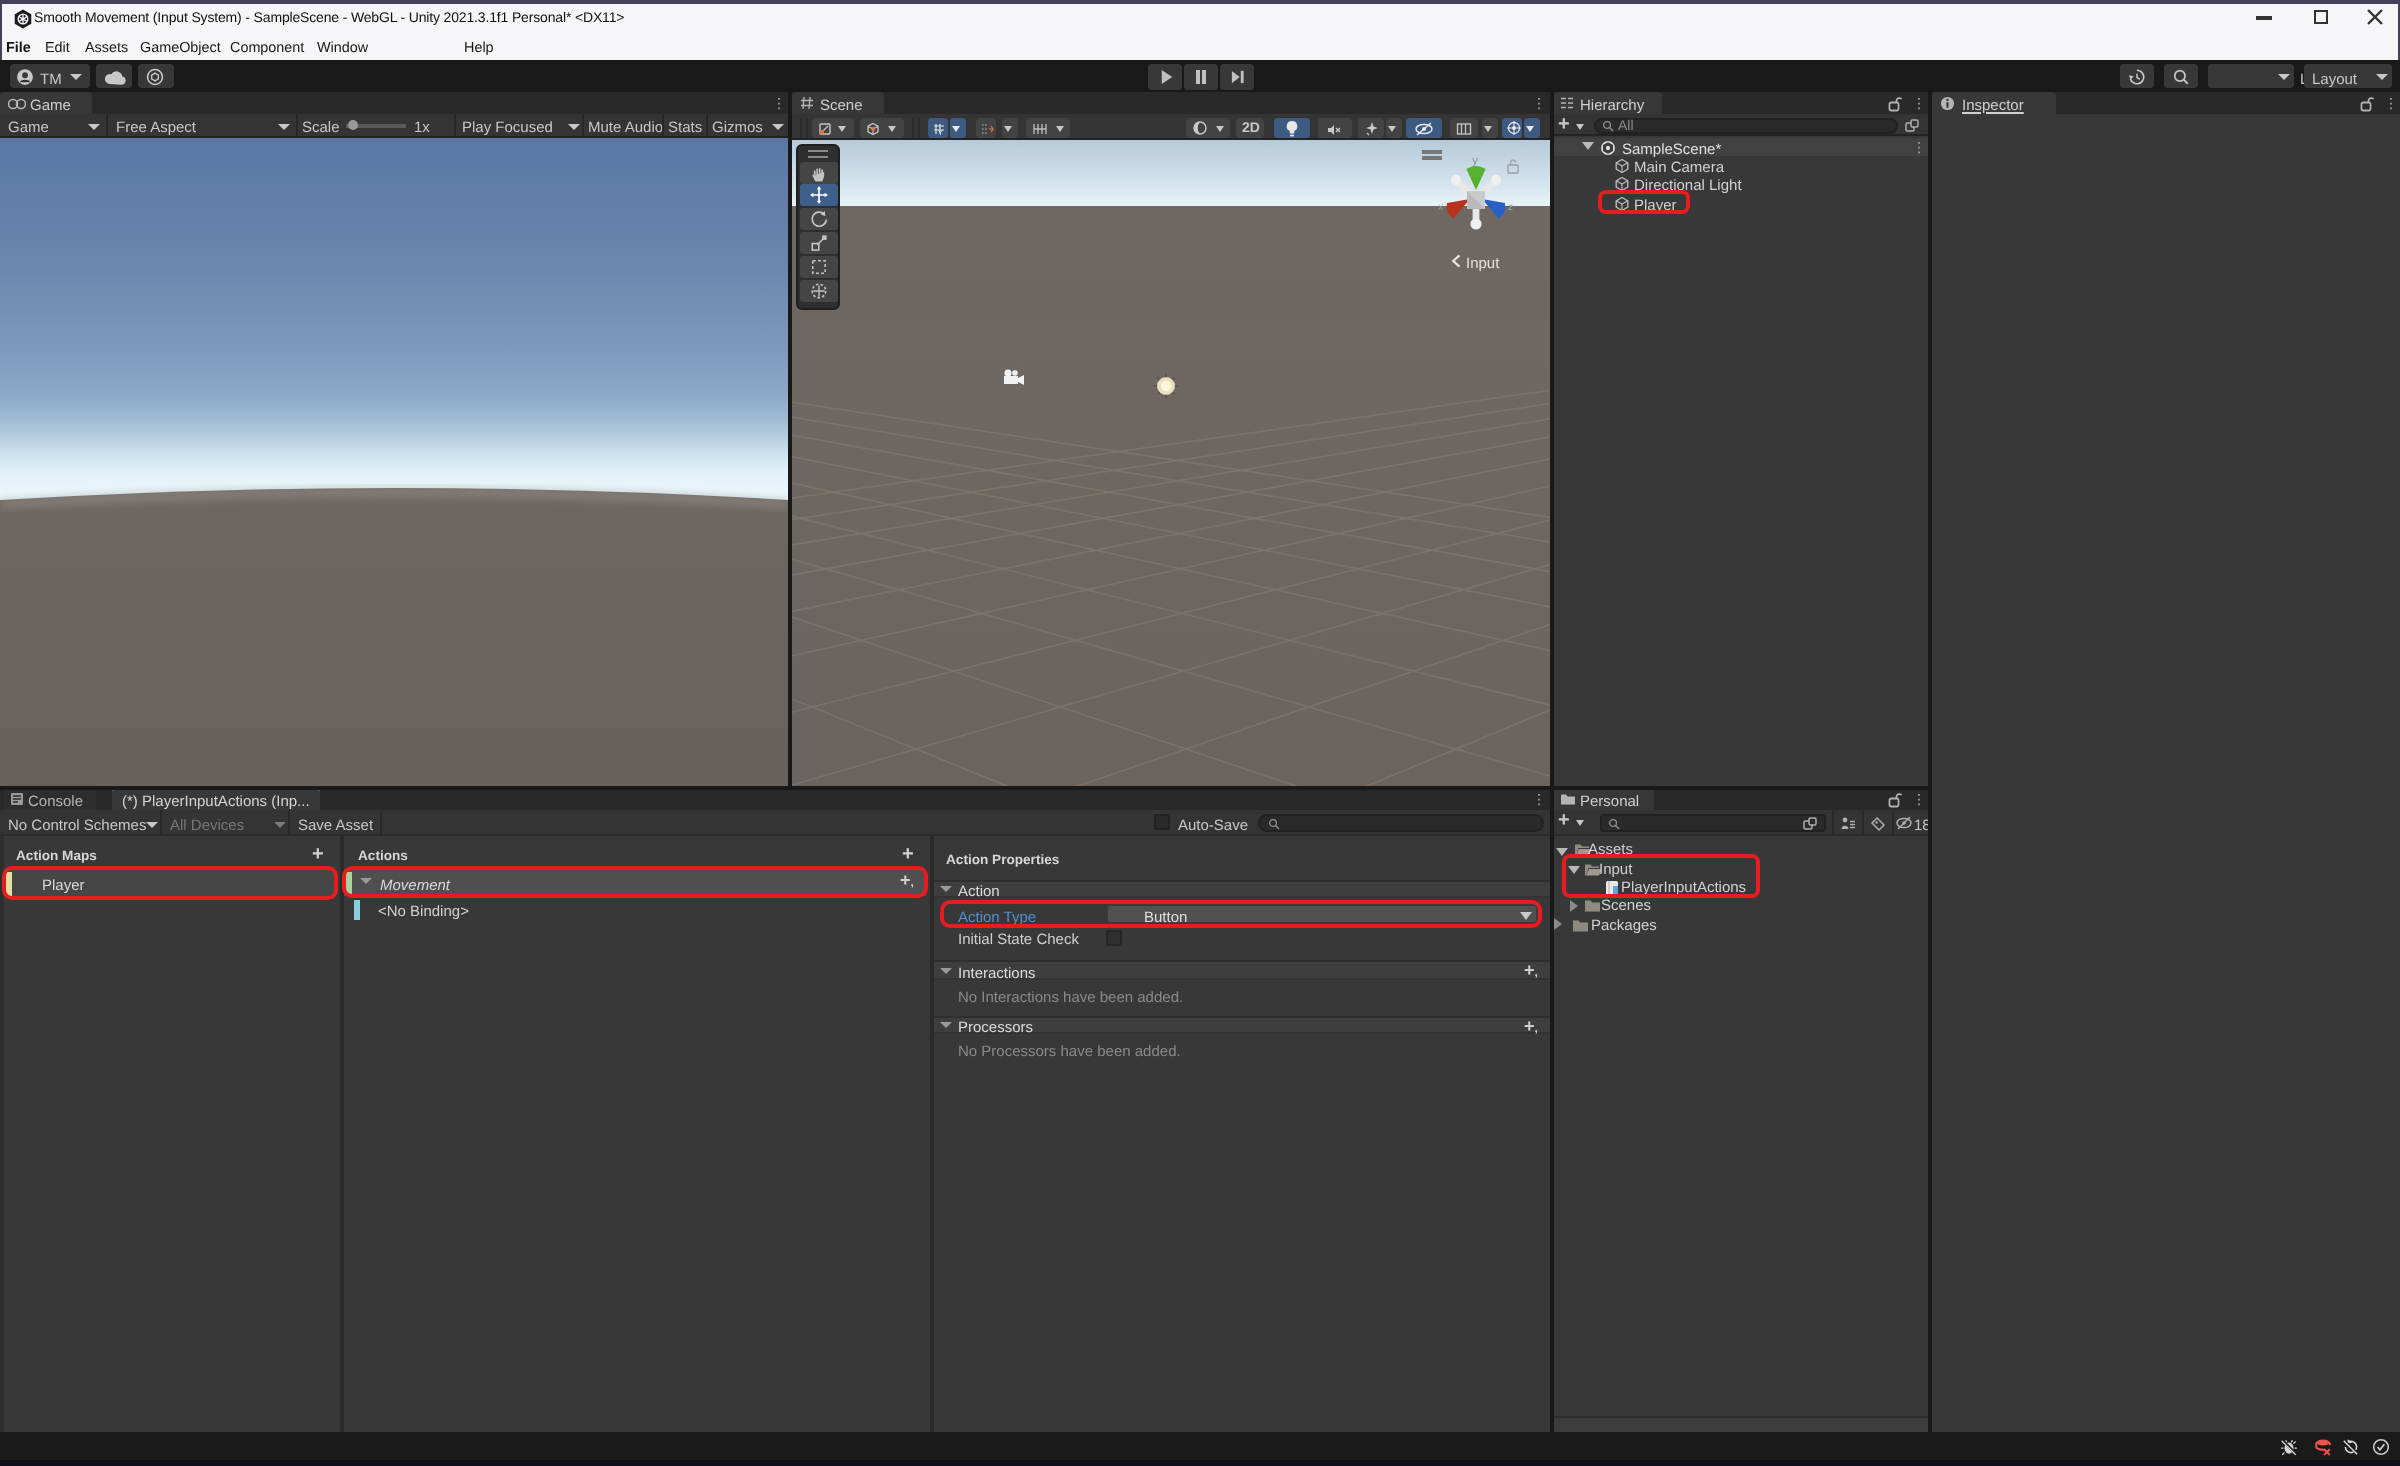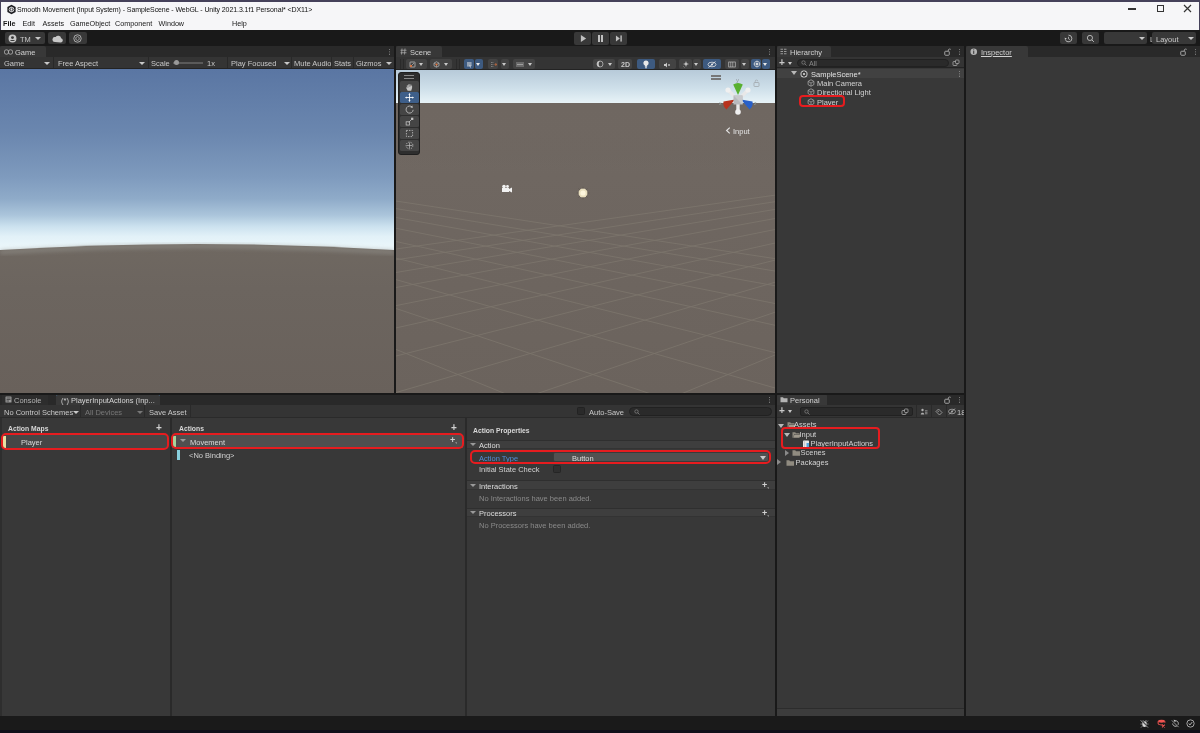--- a/index.html
+++ b/index.html
@@ -486,21 +486,21 @@
 <div class="abs" style="left:2px;top:435px;width:166px;height:13px;background:#464646;"></div>
 <div class="abs" style="left:3px;top:435.5px;width:3px;height:12px;background:#e6e0a3;"></div>
 <div class="abs txt" style="left:21px;top:438px;color:#dadada;">Player</div>
 <div class="abs" style="left:0.5px;top:433px;width:168px;height:16.5px;border:2.4px solid #e61c1f;border-radius:5px;"></div>
 <div class="abs" style="left:170px;top:418px;width:2px;height:298px;background:#2a2a2a;"></div>
 <div class="abs" style="left:179px;top:425px;color:#d8d8d8;font-size:6.8px;font-weight:bold;white-space:nowrap;">Actions</div>
 <div class="abs" style="left:451px;top:423px;color:#d0d0d0;font-size:10px;font-weight:bold;line-height:10px;">+</div>
 <div class="abs" style="left:172px;top:435px;width:291px;height:12.5px;background:#4f4f4f;"></div>
 <div class="abs" style="left:173px;top:435.5px;width:3px;height:11.5px;background:#a8d49c;"></div>
 <div class="abs" style="left:180px;top:438.5px;width:0;height:0;border-left:3px solid transparent;border-right:3px solid transparent;border-top:3.8px solid #9a9a9a;"></div>
-<div class="abs txt" style="left:190px;top:437.5px;color:#dadada;">Movement</div>
+<div class="abs txt" style="left:190px;top:437.5px;color:#dadada;font-style:italic;">Movement</div>
 <div class="abs" style="left:450px;top:436px;color:#d0d0d0;font-size:9px;font-weight:bold;line-height:9px;">+<span style="font-size:6px;">,</span></div>
 <div class="abs" style="left:170.5px;top:433px;width:293px;height:16px;border:2.4px solid #e61c1f;border-radius:5px;"></div>
 <div class="abs" style="left:177px;top:449.5px;width:3px;height:10px;background:#88cfdd;"></div>
 <div class="abs txt" style="left:189px;top:451px;color:#d2d2d2;">&lt;No Binding&gt;</div>
 <div class="abs" style="left:465px;top:418px;width:2px;height:298px;background:#2a2a2a;"></div>
 <div class="abs" style="left:473px;top:427px;color:#d8d8d8;font-size:6.8px;font-weight:bold;white-space:nowrap;">Action Properties</div>
 <div class="abs" style="left:467px;top:439.5px;width:308px;height:9.5px;background:#3e3e3e;border-top:1px solid #2f2f2f;border-bottom:1px solid #333;"></div>
 <div class="abs" style="left:470px;top:443px;width:0;height:0;border-left:3px solid transparent;border-right:3px solid transparent;border-top:3.8px solid #9a9a9a;"></div>
 <div class="abs txt" style="left:479px;top:441px;color:#dcdcdc;">Action</div>
 <div class="abs txt" style="left:479px;top:453.5px;color:#518ed7;">Action Type</div>

